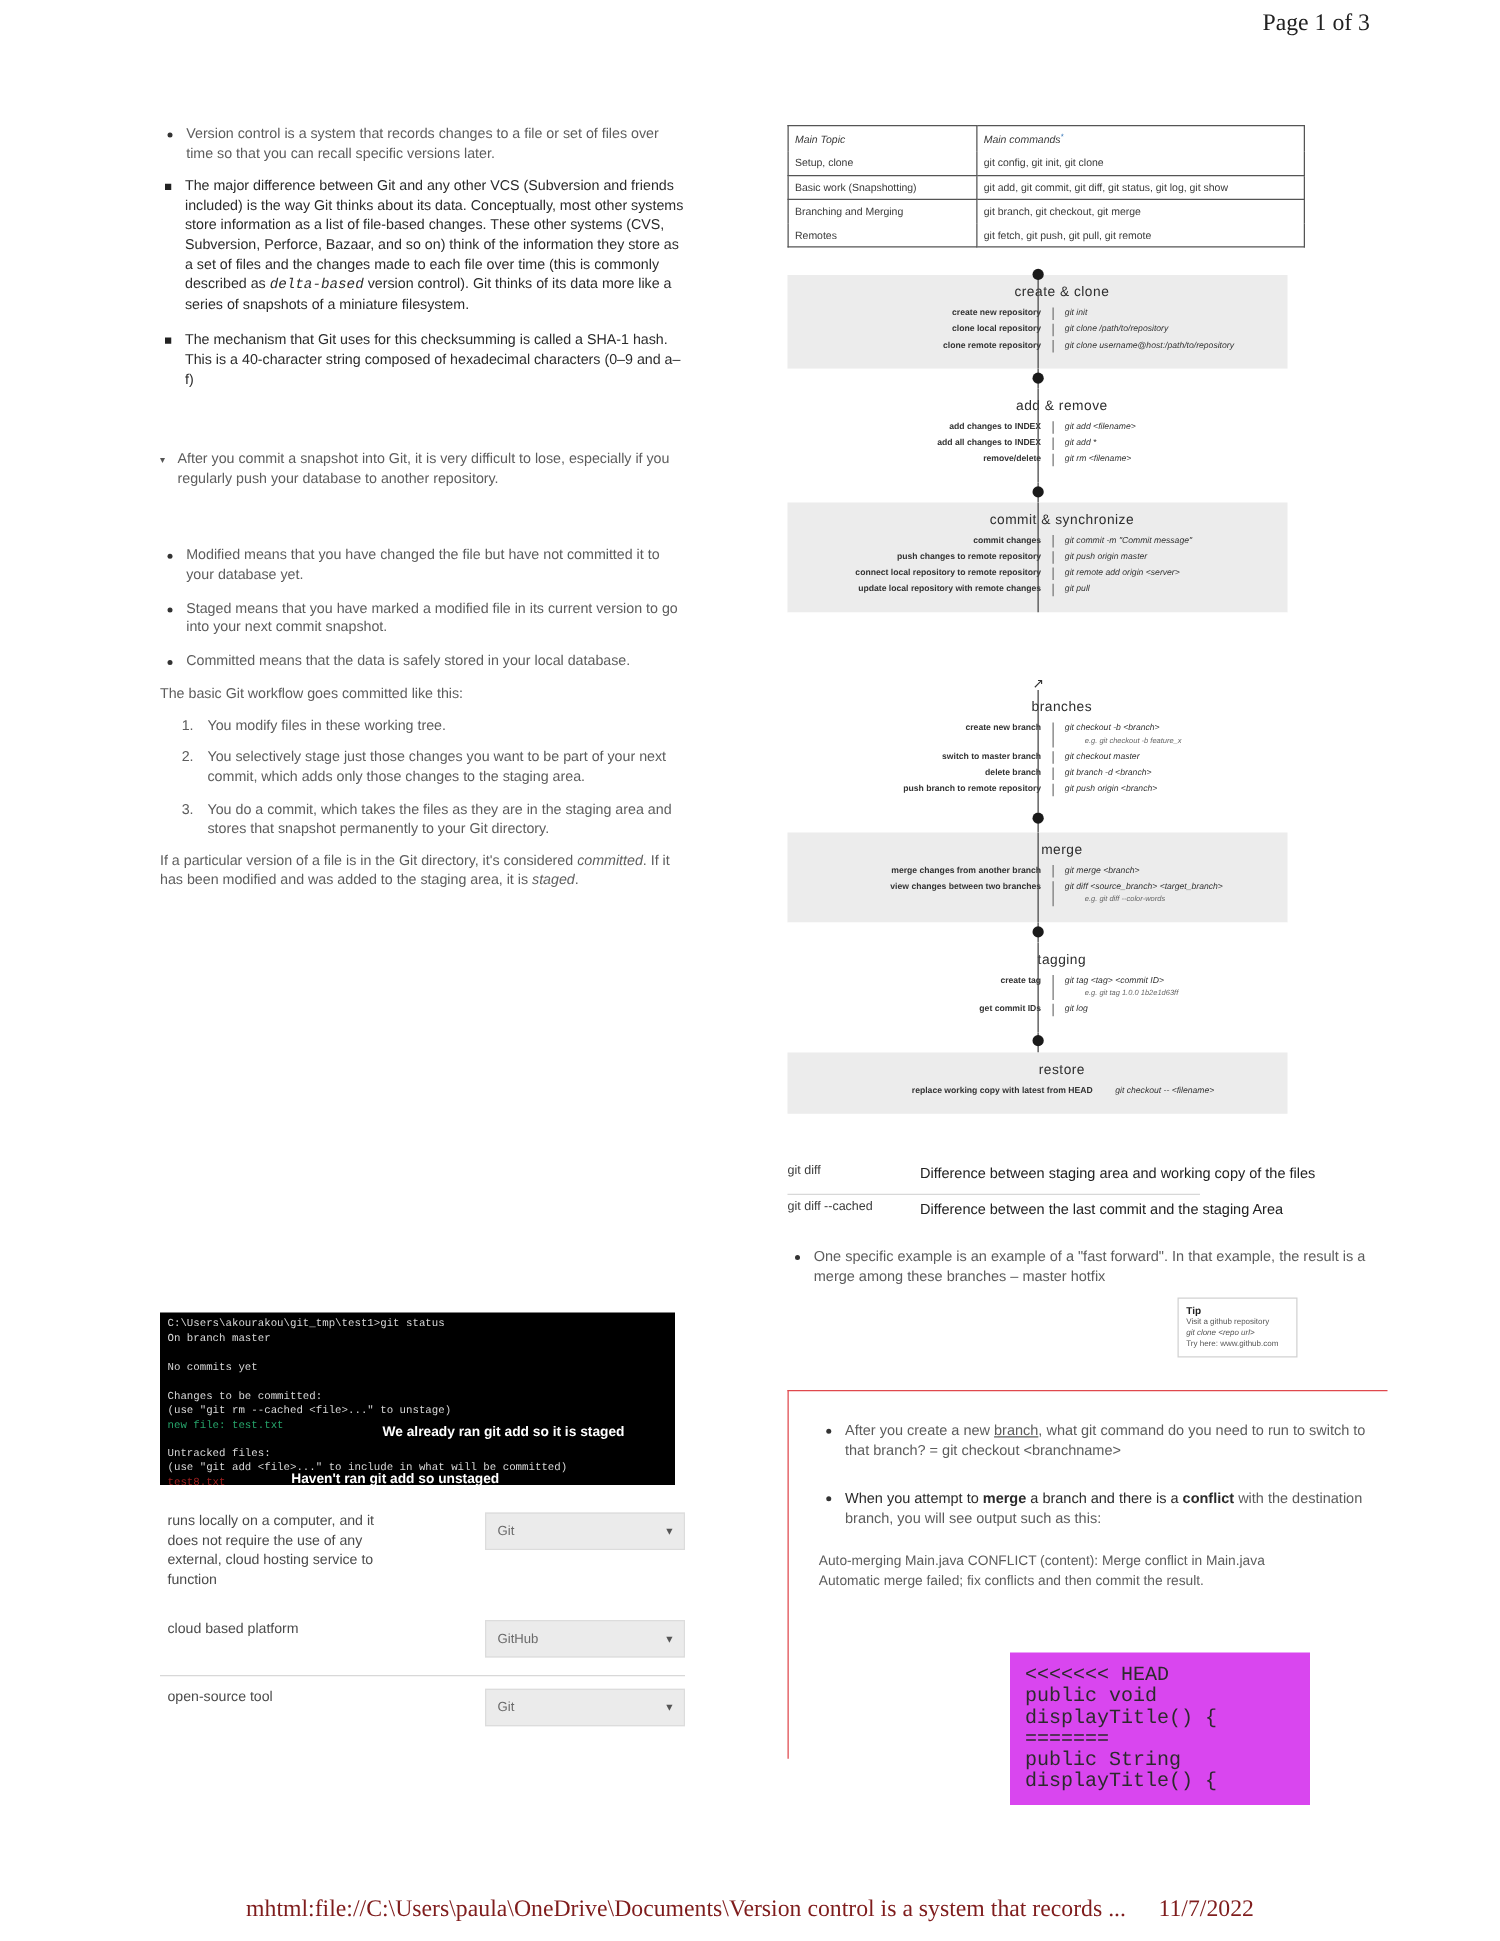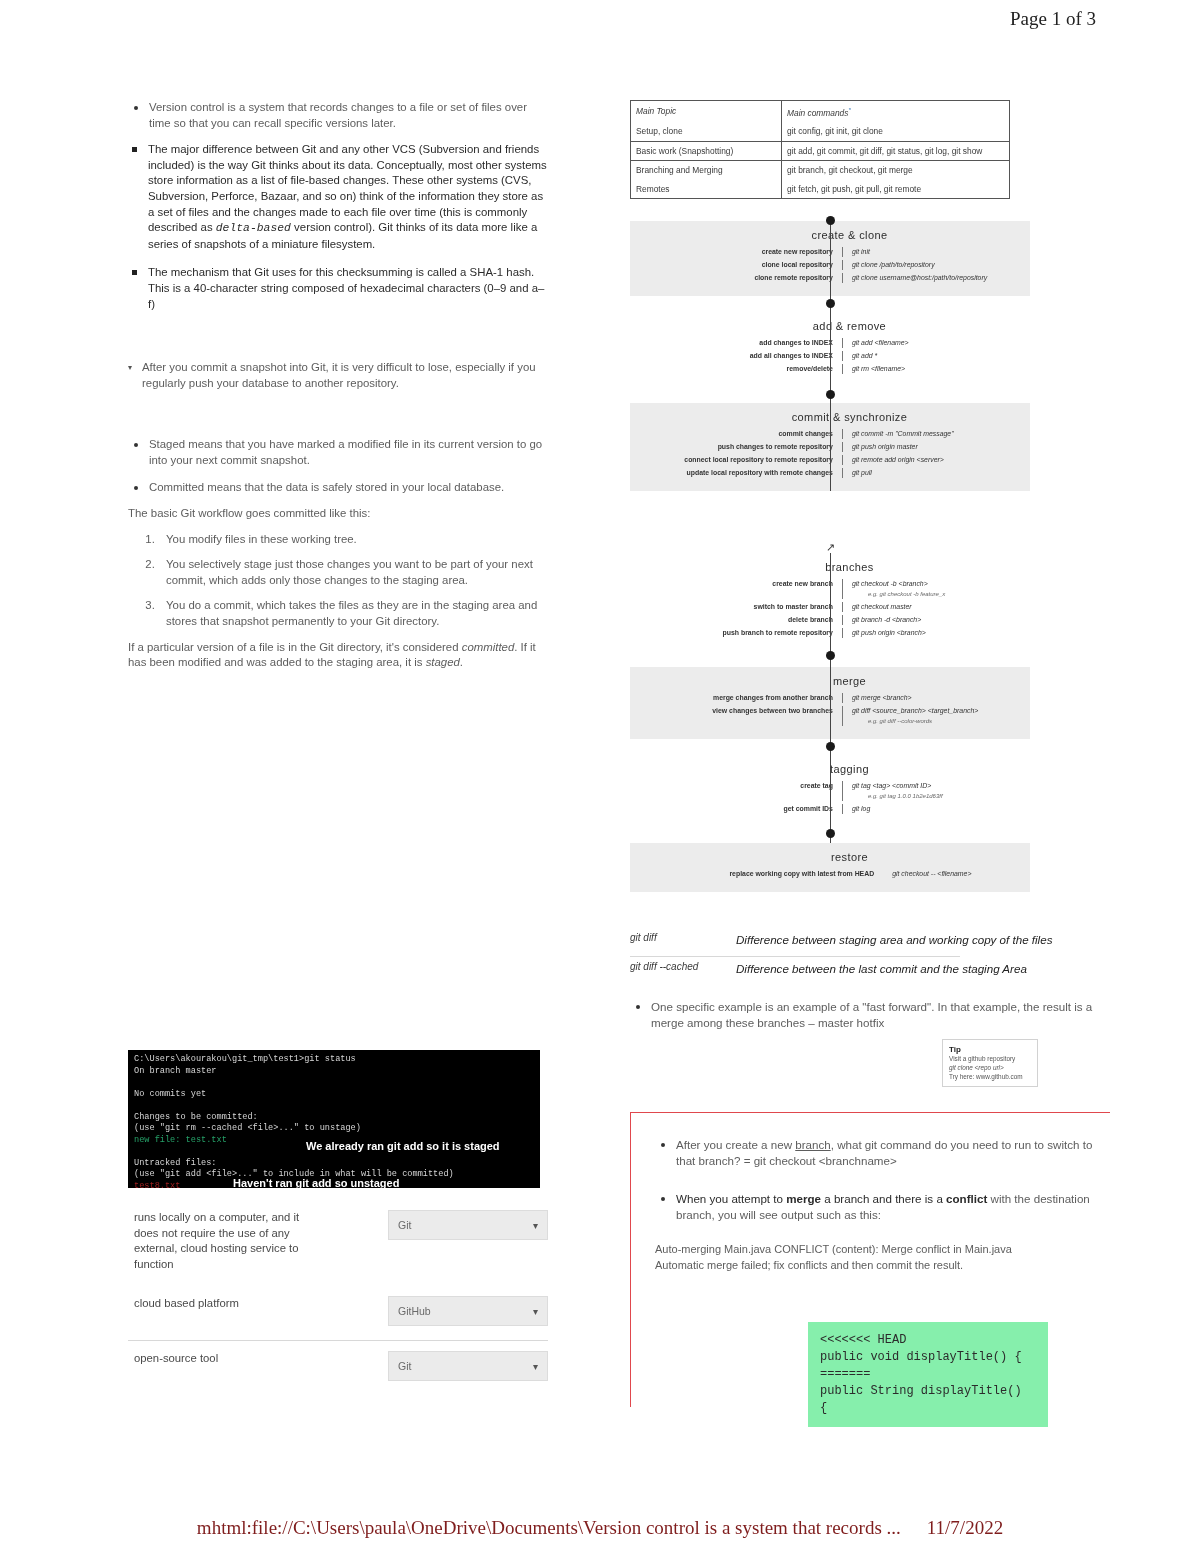--- a/index.html
+++ b/index.html
@@ -71,21 +71,21 @@
   .frow .qlabel{width:190px;font-size:11.3px;line-height:15.5px;color:#4a4a4a;}
   .select{
     width:160px;height:30px;background:#ebebeb;border:1px solid #dcdcdc;
     display:flex;align-items:center;justify-content:space-between;
     padding:0 9px;box-sizing:border-box;font-size:10.5px;color:#6a6a6a;
   }
   .caret{font-size:10px;color:#555;}
   .hr{border-top:1px solid #d8d8d8;}
 
   
-  table.cmd{border-collapse:collapse;width:380px;table-layout:fixed;}
+  table.cmd{border-collapse:collapse;width:414px;table-layout:fixed;}
   table.cmd td{
     border:1px solid #555;padding:3px 5px;font-size:8.4px;line-height:12.5px;color:#3a3a3a;
     vertical-align:middle;
   }
   table.cmd td.k{width:140px;}
   table.cmd tr.hd td{font-style:italic;border-bottom:none;}
   table.cmd tr.hd2 td{border-top:none;}
   .sup{font-size:6px;vertical-align:super;color:#2a6fb5;}
 
   
@@ -103,34 +103,34 @@
 
   .tipbox{
     position:absolute;right:-8px;top:818px;width:96px;
     background:#fff;border:1px solid #d2d2d2;padding:5px 6px;
     font-size:6.4px;line-height:9px;color:#555;box-sizing:border-box;
   }
   .tipbox .tt{font-weight:bold;font-size:8px;color:#222;}
 
   
   .diffblk{margin-top:36px;}
-  .diffrow{display:flex;align-items:flex-start;gap:10px;padding:4px 0 8px 0;font-style:italic;}
+  .diffrow{display:flex;align-items:flex-start;gap:10px;padding:4px 0 8px 0;}
   .diffrow .cmdname{width:96px;font-size:10px;color:#3a3a3a;flex:none;}
   .diffrow .cmddesc{font-size:11.6px;line-height:16px;color:#222;}
 
   
   .redbox{
     position:absolute;left:630px;top:1112px;width:480px;height:295px;
     border-left:1.5px solid #e0484d;border-top:1.5px solid #e0484d;
     box-sizing:border-box;padding:24px 0 0 24px;
   }
   .codeblk{
     position:absolute;left:808px;top:1322px;width:240px;
-    background:#86efac;padding:10px 12px;box-sizing:border-box;
-    font-family:"Liberation Mono",monospace;font-size:12px;line-height:17px;color:#2b2b2b;
+    background:#d946ef;padding:10px 12px;box-sizing:border-box;
+    font-family:"Liberation Mono",monospace;font-size:16px;line-height:17px;color:#2b2b2b;
   }
   .u{text-decoration:underline;}
 </style>
 </head>
 <body>
 
 <div class="page">
 
   <div class="pg-header">Page 1 of 3</div>
 
@@ -141,20 +141,21 @@
     </ul>
 
     <ul class="sq indent-1">
       <li class="blk"><span>The major difference between Git and any other VCS (Subversion and friends included) is the way Git thinks about its data. Conceptually, most other systems store information as a list of file-based changes. These other systems (CVS, Subversion, Perforce, Bazaar, and so on) think of the information they store as a set of files and the changes made to each file over time (this is commonly described as </span><span class="i mono">delta-based</span><span> version control). Git thinks of its data more like a series of snapshots of a miniature filesystem.</span></li>
       <li class="blk">The mechanism that Git uses for this checksumming is called a SHA-1 hash. This is a 40-character string composed of hexadecimal characters (0–9 and a–f)</li>
     </ul>
 
     <div class="blk faded dash-bullet" style="margin-top:48px;">After you commit a snapshot into Git, it is very difficult to lose, especially if you regularly push your database to another repository.</div>
 
     <ul class="bul" style="margin-top:46px;">
+      <li class="blk faded">Modified means that you have changed the file but have not committed it to your database yet.</li>
       <li class="blk faded">Staged means that you have marked a modified file in its current version to go into your next commit snapshot.</li>
       <li class="blk faded">Committed means that the data is safely stored in your local database.</li>
     </ul>
 
     <div class="blk faded para">The basic Git workflow goes committed like this:</div>
 
     <ol class="num blk faded">
       <li>You modify files in these working tree.</li>
       <li>You selectively stage just those changes you want to be part of your next commit, which adds only those changes to the staging area.</li>
       <li>You do a commit, which takes the files as they are in the staging area and stores that snapshot permanently to your Git directory.</li>

